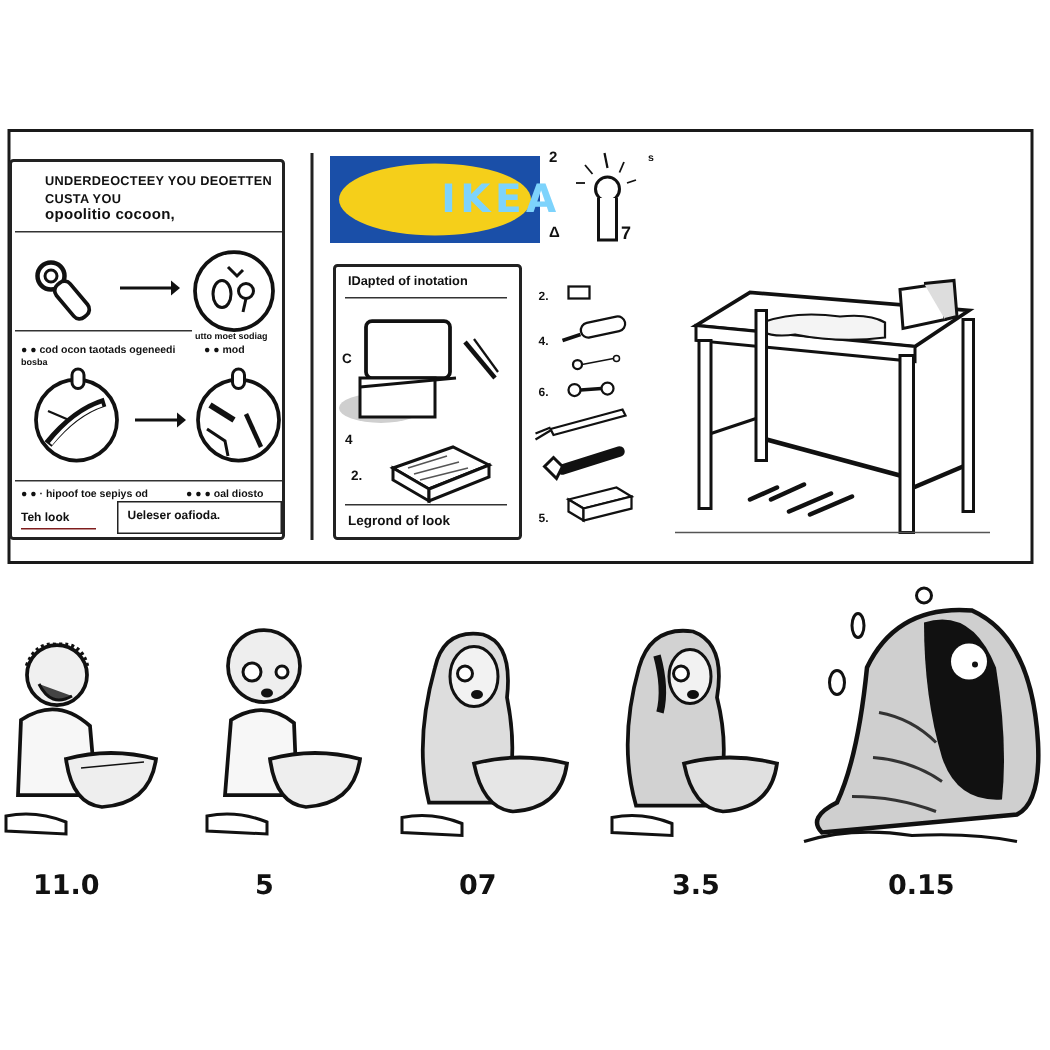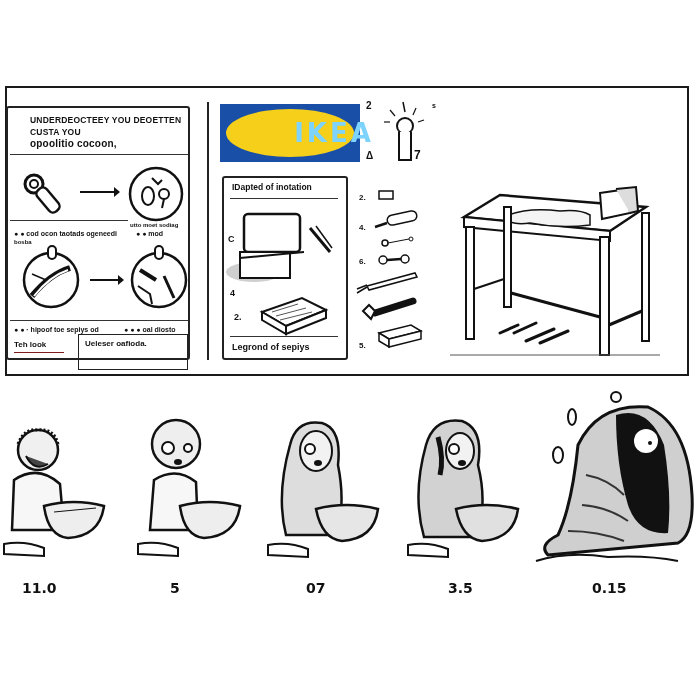--- a/index.html
+++ b/index.html
@@ -3,21 +3,21 @@
 <meta charset="utf-8">
 <style>
   html,body{margin:0;padding:0;background:#ffffff;}
   body{width:700px;height:700px;position:relative;overflow:hidden;font-family:"Liberation Sans",sans-serif;color:#111;}
   .abs{position:absolute;}
   .frame{left:5px;top:86px;width:684px;height:290px;border:2px solid #1a1a1a;box-sizing:border-box;}
   .card{border:2px solid #222;border-radius:3px;box-sizing:border-box;background:#fff;}
   .hdr{font-weight:bold;font-size:10px;line-height:12px;letter-spacing:0.2px;}
   .small{font-size:7px;font-weight:bold;}
   .lbl{font-weight:bold;font-size:10px;}
-  .num{font-weight:bold;font-size:14px;font-family:"DejaVu Sans",sans-serif;}
+  .num{font-weight:bold;font-size:18px;font-family:"DejaVu Sans",sans-serif;}
   .btnbox{border:1.5px solid #222;box-sizing:border-box;font-size:9px;font-weight:bold;padding:4px 6px;}
   svg{overflow:visible;}
 </style>
 </head>
 <body>
 
 <div class="abs frame"></div>
 
 <div class="abs card" style="left:6px;top:106px;width:184px;height:254px;">
   <div class="abs hdr" style="left:6px;top:6px;width:172px;font-size:8.5px;margin-left:16px;">
@@ -64,21 +64,21 @@
     <rect x="27" y="0" width="8" height="13" rx="4" fill="#fff" stroke="#111" stroke-width="2"></rect>
     <path d="M10 40 L22 48 L24 58" fill="none" stroke="#111" stroke-width="2"></path>
     <path d="M36 30 L46 52" fill="none" stroke="#111" stroke-width="3"></path>
     <path d="M12 24 L28 34" fill="none" stroke="#111" stroke-width="4"></path>
   </svg>
   <div class="abs" style="left:2px;top:212px;width:178px;border-top:1.5px solid #333;"></div>
   <div class="abs small" style="left:6px;top:218px;">● ● · hipoof toe sepiys od</div>
   <div class="abs small" style="left:116px;top:218px;">● ● ● oal diosto</div>
 
   <div class="abs lbl" style="left:6px;top:232px;font-size:8px;border-bottom:1px solid #7f1d1d;padding-bottom:3px;width:50px;">Teh look</div>
-  <div class="abs btnbox" style="left:70px;top:226px;width:110px;height:36px;font-size:8px;">Ueleser oafioda.</div>
+  <div class="abs btnbox" style="left:70px;top:226px;width:110px;height:22px;font-size:8px;">Ueleser oafioda.</div>
 </div>
 
 <div class="abs" style="left:207px;top:102px;height:258px;border-left:2px solid #222;"></div>
 
 <div class="abs" style="left:220px;top:104px;width:140px;height:58px;background:#1a4fa8;">
   <div class="abs" style="left:6px;top:5px;width:128px;height:48px;border-radius:50%;background:#f5cf1a;"></div>
   <div class="abs" style="left:0;top:14px;width:140px;text-align:center;font-weight:bold;font-size:26px;letter-spacing:3px;color:#7dd3fc;font-family:'DejaVu Sans',sans-serif;line-height:30px;padding-left:44px;">IKEA</div>
 </div>
 
 <div class="abs" style="left:362px;top:96px;width:80px;height:70px;">
@@ -113,21 +113,21 @@
     <line x1="4" y1="4" x2="24" y2="28" stroke="#111" stroke-width="3"></line>
     <line x1="10" y1="2" x2="26" y2="24" stroke="#111" stroke-width="1.5"></line>
   </svg>
   <svg class="abs" style="left:34px;top:114px;" width="72" height="44">
     <polygon points="4,20 44,6 68,18 28,34" fill="#fff" stroke="#111" stroke-width="2"></polygon>
     <polygon points="4,20 28,34 28,42 4,28" fill="#fff" stroke="#111" stroke-width="2"></polygon>
     <polygon points="28,34 68,18 68,26 28,42" fill="#fff" stroke="#111" stroke-width="2"></polygon>
     <path d="M14 20 L40 12 M18 24 L48 16 M22 28 L54 20" stroke="#555" stroke-width="1"></path>
   </svg>
   <div class="abs" style="left:6px;top:158px;width:108px;border-top:1.5px solid #333;"></div>
-  <div class="abs lbl" style="left:8px;top:164px;font-size:9px;">Legrond of sepiys</div>
+  <div class="abs lbl" style="left:8px;top:164px;font-size:9px;">Legrond of look</div>
 </div>
 
 <div class="abs" style="left:355px;top:185px;width:90px;height:175px;">
   <div class="abs small" style="left:4px;top:8px;font-size:8px;">2.</div>
   <div class="abs small" style="left:4px;top:38px;font-size:8px;">4.</div>
   <div class="abs small" style="left:4px;top:72px;font-size:8px;">6.</div>
   <div class="abs small" style="left:4px;top:156px;font-size:8px;">5.</div>
   <svg class="abs" style="left:22px;top:4px;" width="20" height="12">
       <rect x="2" y="2" width="14" height="8" fill="#fff" stroke="#111" stroke-width="1.5"></rect>
     </svg>

